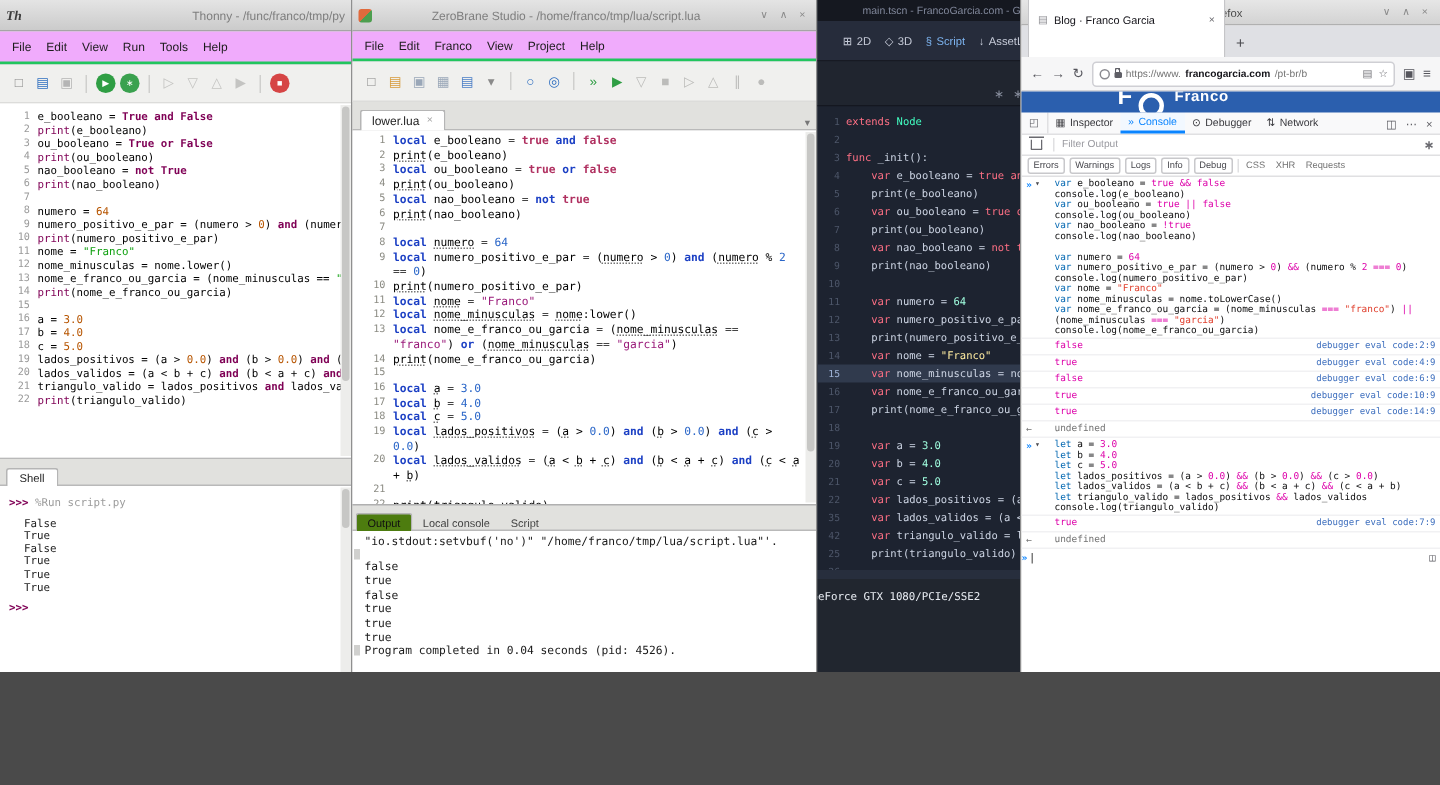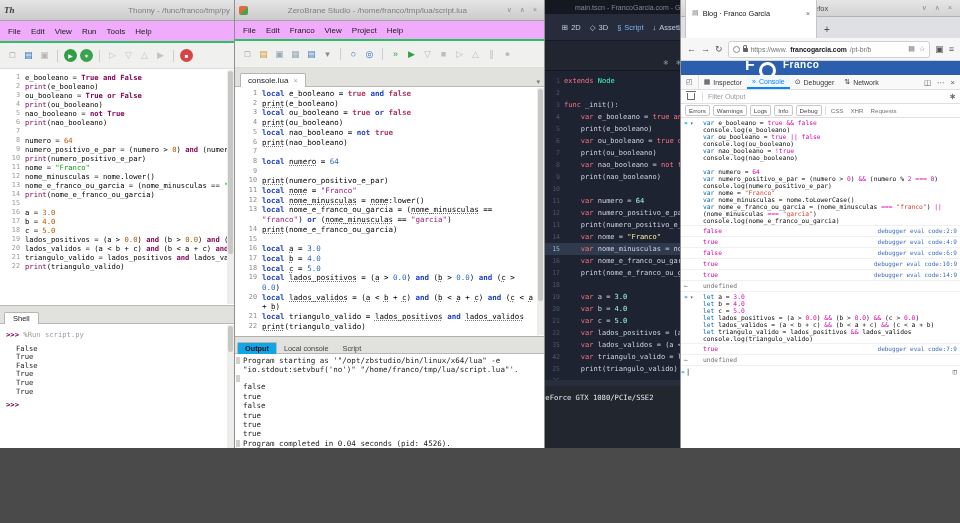--- a/index.html
+++ b/index.html
@@ -71,21 +71,21 @@
   .zb-logo{width:9px;height:9px;border-radius:2px;background:linear-gradient(135deg,#e06a3c 50%,#4d9e4f 50%);flex:none}
   #win-zb .menubar{height:18px}
   #win-zb .toolbar{height:26px}
   #win-zb .tabbar{height:18px}
   .tab-dd{margin-left:auto;color:#777;font-size:7px;padding-right:4px}
   #lua-ed{height:254px;padding:2px 0 0 0}
   #lua-ed .ed-num{width:22px;padding-right:5px;font-size:6.8px;line-height:9.7px;color:#8c8c84}
   #lua-ed .ed-code{max-width:272px}
   .zb-paneltabs{flex:none;height:16px;display:flex;align-items:flex-end;background:#e1e1de;border-top:1px solid #b0b0b0;border-bottom:1px solid #b9b9b9;padding-left:2px;font-size:7.3px}
   .zb-ptab{padding:1px 7px;color:#444;margin-bottom:-1px}
-  .zb-ptab.active{background:#0ea5e9;border:1px solid #b5b5b5;border-bottom:none;border-radius:2px 2px 0 0;font-weight:bold;color:#111}
+  .zb-ptab.active{background:#4d7c0f;border:1px solid #b5b5b5;border-bottom:none;border-radius:2px 2px 0 0;font-weight:normal;color:#111}
   .zb-out{height:152px;background:#fff;font-family:"DejaVu Sans Mono",monospace;font-size:7.5px;line-height:9.4px;color:#1a1a1a;padding-top:2px;overflow:hidden}
   .zb-outline{display:flex}
   .zb-mark{flex:none;width:4px;height:7px;margin:1px 3px 0 1px;background:#d0d0ce}
   .zb-nomark{flex:none;width:8px}
   .zb-status{flex:none;height:19px;background:#ececea;border-top:1px solid #c2c2c0;display:flex;align-items:center;font-size:6.8px;color:#333}
   .zb-status .cell{padding:0 4px;border-right:1px solid #cfcfcd;height:13px;display:flex;align-items:center;overflow:hidden;white-space:nowrap}
 
   
   #win-godot{left:545px;width:145px;background:#1d2330;z-index:2}
   .gd-title{flex:none;height:14px;background:#151820;color:#80879a;font-size:7px;display:flex;align-items:center;padding-left:30px;white-space:nowrap;overflow:hidden}
@@ -338,21 +338,21 @@
         <span class="ic" style="color: rgb(47, 158, 68);">▶</span>
         <span class="ic" style="color: rgb(188, 188, 186);">▽</span>
         <span class="ic" style="color: rgb(188, 188, 186);">■</span>
         <span class="ic" style="color: rgb(188, 188, 186);">▷</span>
         <span class="ic" style="color: rgb(188, 188, 186);">△</span>
         <span class="ic" style="color: rgb(188, 188, 186);">∥</span>
         <span class="ic" style="color: rgb(188, 188, 186);">●</span>
       </div>
     <div class="tabbar">
       <span class="tab">
-        <span>console.lua</span>
+        <span>lower.lua</span>
         <span class="tabclose">×</span>
       </span>
       <span class="tab-dd">▾</span>
     </div>
     <div class="editor lang-lua wrap" id="lua-ed">
       <div class="vscroll">
           <div class="vthumb" style="height:86%"></div>
         </div>
     <div class="ed-line">
           <span class="ed-num">1</span>
@@ -381,20 +381,21 @@
         <div class="ed-line">
           <span class="ed-num">7</span>
           <span class="ed-code"> </span>
         </div>
         <div class="ed-line">
           <span class="ed-num">8</span>
           <span class="ed-code"><span class="tk-k">local</span> <span class="tk-u">numero</span> = <span class="tk-n">64</span></span>
         </div>
         <div class="ed-line">
           <span class="ed-num">9</span>
+          <span class="ed-code"><span class="tk-k">local</span> numero_positivo_e_par = (<span class="tk-u">numero</span> &gt; <span class="tk-n">0</span>) <span class="tk-k">and</span> (<span class="tk-u">numero</span> % <span class="tk-n">2</span> == <span class="tk-n">0</span>)</span>
         </div>
         <div class="ed-line">
           <span class="ed-num">10</span>
           <span class="ed-code"><span class="tk-u">print</span>(numero_positivo_e_par)</span>
         </div>
         <div class="ed-line">
           <span class="ed-num">11</span>
           <span class="ed-code"><span class="tk-k">local</span> <span class="tk-u">nome</span> = <span class="tk-s">"Franco"</span></span>
         </div>
         <div class="ed-line">
@@ -428,37 +429,32 @@
         <div class="ed-line">
           <span class="ed-num">19</span>
           <span class="ed-code"><span class="tk-k">local</span> <span class="tk-u">lados_positivos</span> = (<span class="tk-u">a</span> &gt; <span class="tk-n">0.0</span>) <span class="tk-k">and</span> (<span class="tk-u">b</span> &gt; <span class="tk-n">0.0</span>) <span class="tk-k">and</span> (<span class="tk-u">c</span> &gt; <span class="tk-n">0.0</span>)</span>
         </div>
         <div class="ed-line">
           <span class="ed-num">20</span>
           <span class="ed-code"><span class="tk-k">local</span> <span class="tk-u">lados_validos</span> = (<span class="tk-u">a</span> &lt; <span class="tk-u">b</span> + <span class="tk-u">c</span>) <span class="tk-k">and</span> (<span class="tk-u">b</span> &lt; <span class="tk-u">a</span> + <span class="tk-u">c</span>) <span class="tk-k">and</span> (<span class="tk-u">c</span> &lt; <span class="tk-u">a</span> + <span class="tk-u">b</span>)</span>
         </div>
         <div class="ed-line">
           <span class="ed-num">21</span>
-          <span class="ed-code"><span class="tk-k">local</span> triangulo_valido = <span class="tk-u">lados_positivos</span> <span class="tk-k">and</span> <span class="tk-u">lados_validos</span></span>
         </div>
         <div class="ed-line">
           <span class="ed-num">22</span>
           <span class="ed-code"><span class="tk-u">print</span>(triangulo_valido)</span>
         </div>
       </div>
     <div class="zb-paneltabs" id="zb-ptabs">
         <span class="zb-ptab active">Output</span>
         <span class="zb-ptab">Local console</span>
         <span class="zb-ptab">Script</span>
       </div>
     <div class="zb-out" id="zb-out">
-        <div class="zb-outline">
-          <span class="zb-mark"></span>
-          <span>Program starting as '"/opt/zbstudio/bin/linux/x64/lua" -e</span>
-        </div>
         <div class="zb-outline">
           <span class="zb-nomark"></span>
           <span>"io.stdout:setvbuf('no')" "/home/franco/tmp/lua/script.lua"'.</span>
         </div>
         <div class="zb-outline">
           <span class="zb-mark"></span>
         </div>
         <div class="zb-outline">
           <span class="zb-nomark"></span>
           <span>false</span>

